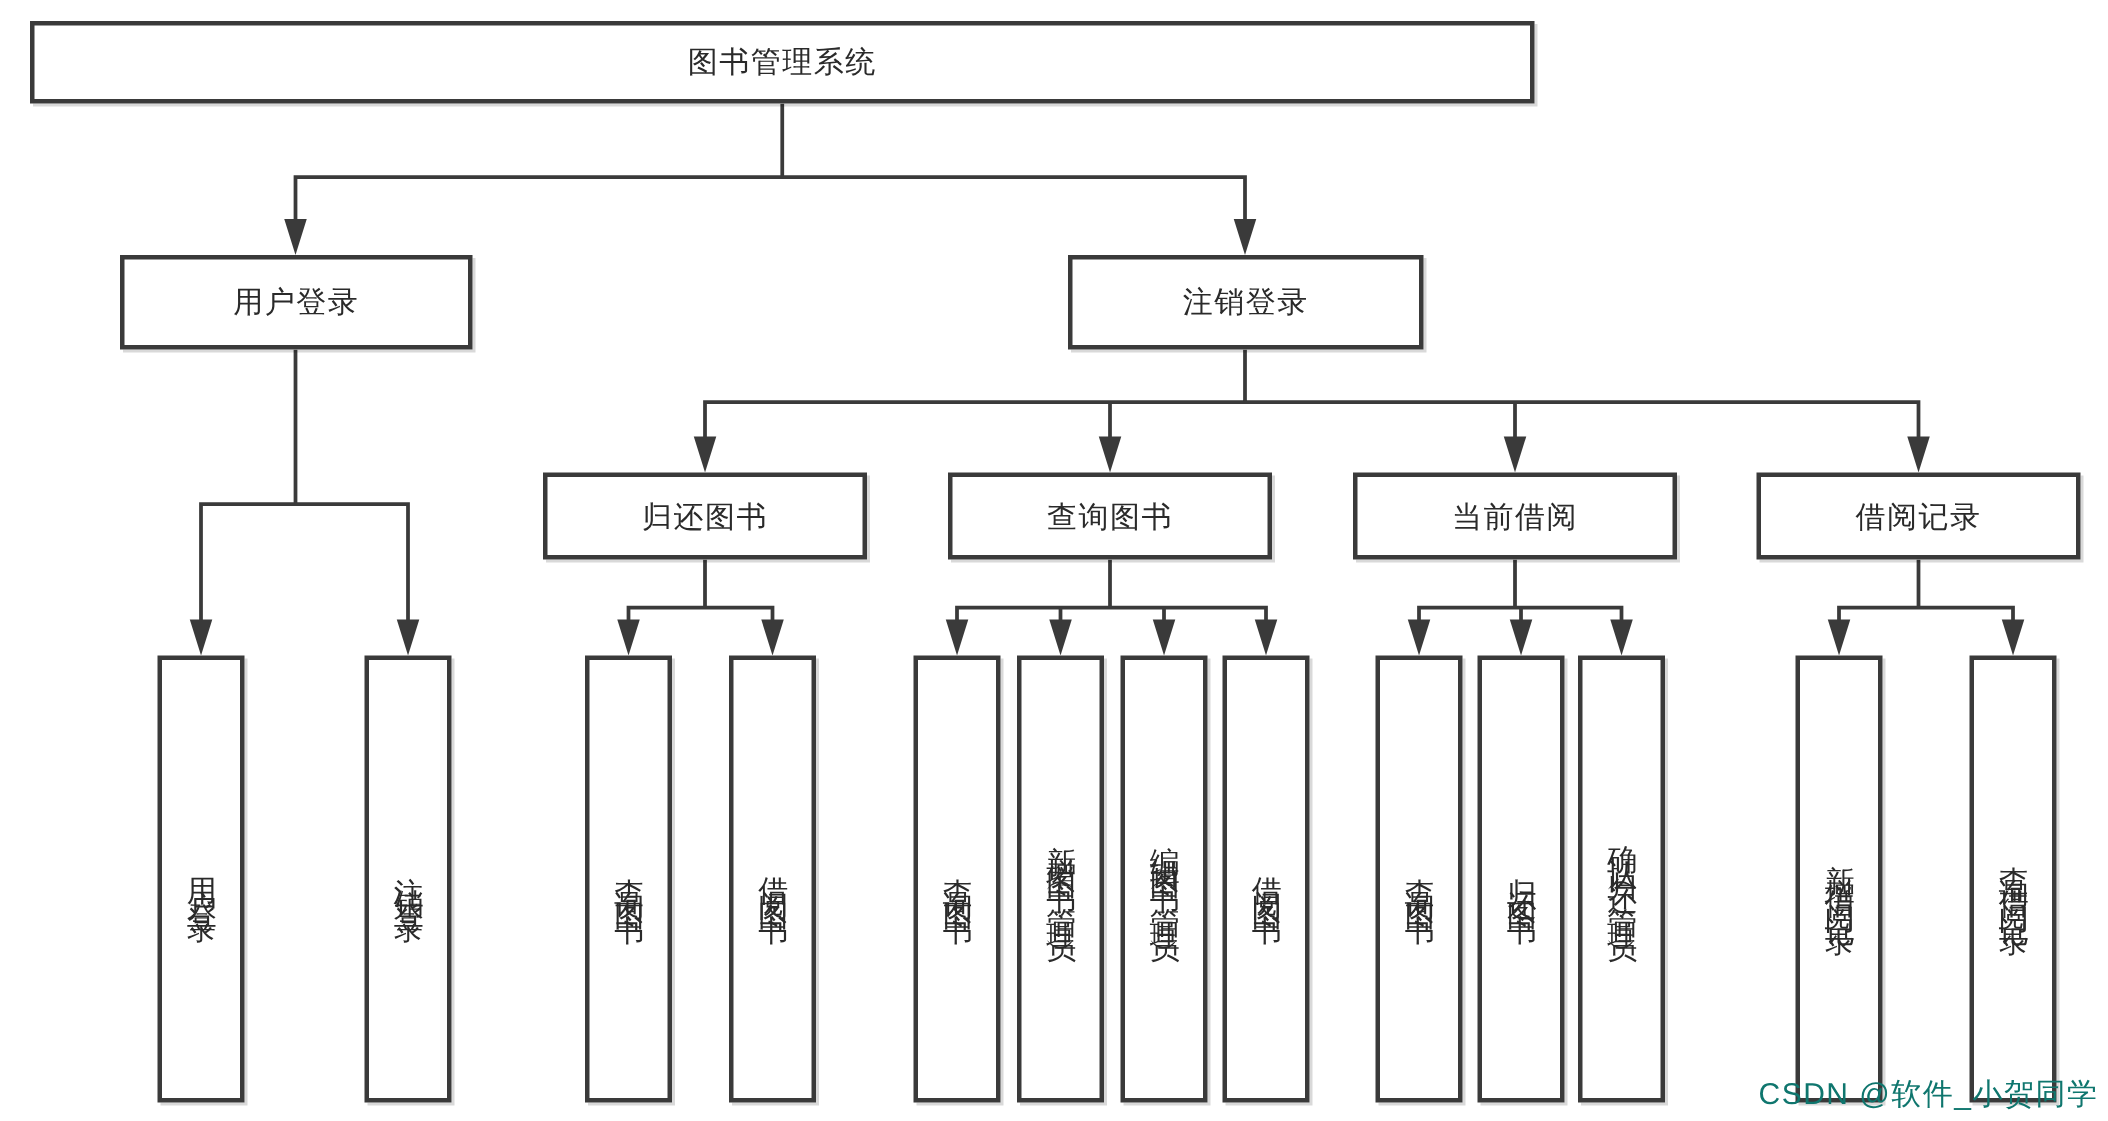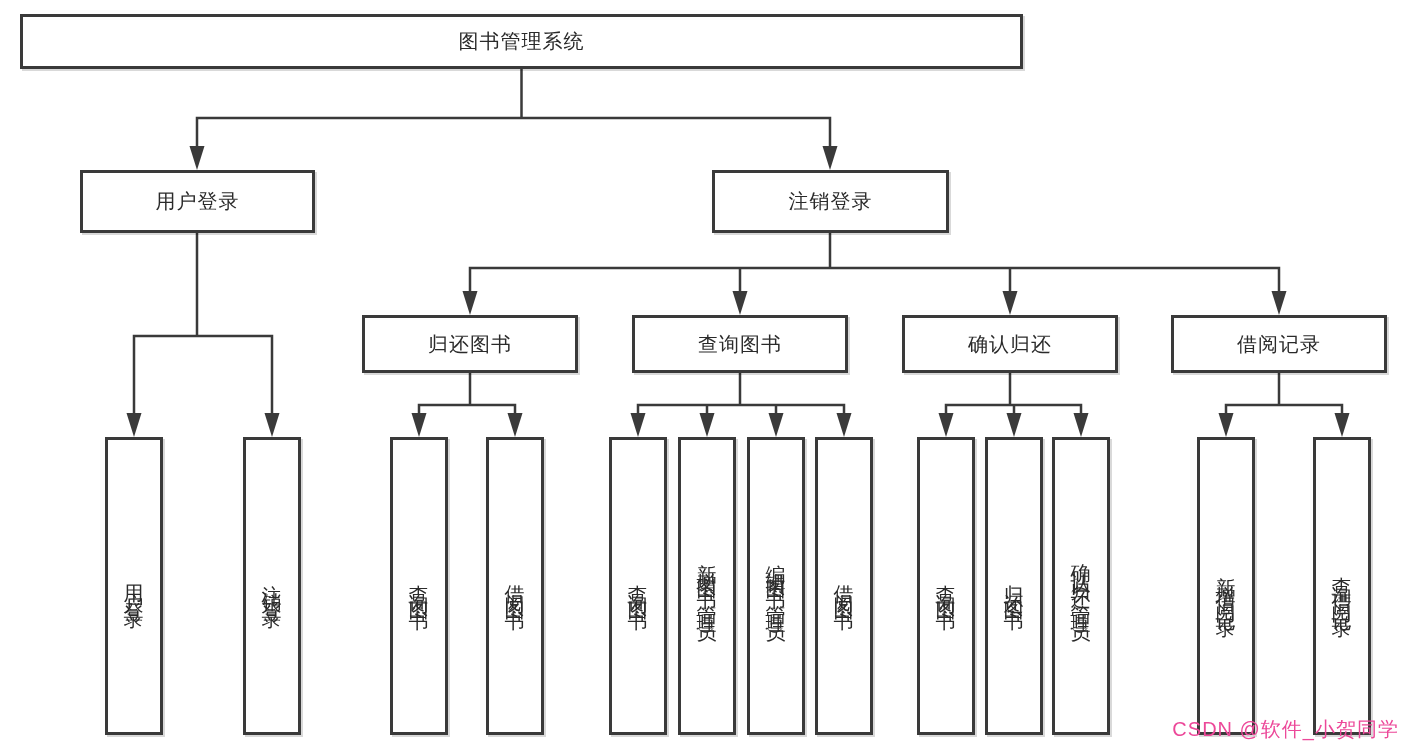--- a/index.html
+++ b/index.html
@@ -27,21 +27,21 @@
     writing-mode:vertical-rl;
     text-orientation:mixed;
     letter-spacing:0.42em;
     line-height:1;
     white-space:nowrap;
   }
   #watermark{
     position:absolute;
     right:6px;bottom:4px;
     font-size:20px;
-    color:#ec4899;
+    color:#0f766e;
     letter-spacing:1px;
     z-index:3;
   }
 </style>
 </head>
 <body>
 
 <div id="canvas">
 
   <svg id="wires" width="1405" height="747" viewBox="0 0 1405 747">
@@ -98,21 +98,21 @@
     <span>注销登录</span>
   </div>
 
   <div class="node" style="left:362px;top:315px;width:216px;height:58px">
     <span>归还图书</span>
   </div>
   <div class="node" style="left:632px;top:315px;width:216px;height:58px">
     <span>查询图书</span>
   </div>
   <div class="node" style="left:902px;top:315px;width:216px;height:58px">
-    <span>确认归还</span>
+    <span>当前借阅</span>
   </div>
   <div class="node" style="left:1171px;top:315px;width:216px;height:58px">
     <span>借阅记录</span>
   </div>
 
   <div class="node v" style="left:105px;top:437px;width:58px;height:298px">
     <span>用户登录</span>
   </div>
   <div class="node v" style="left:243px;top:437px;width:58px;height:298px">
     <span>注销登录</span>

